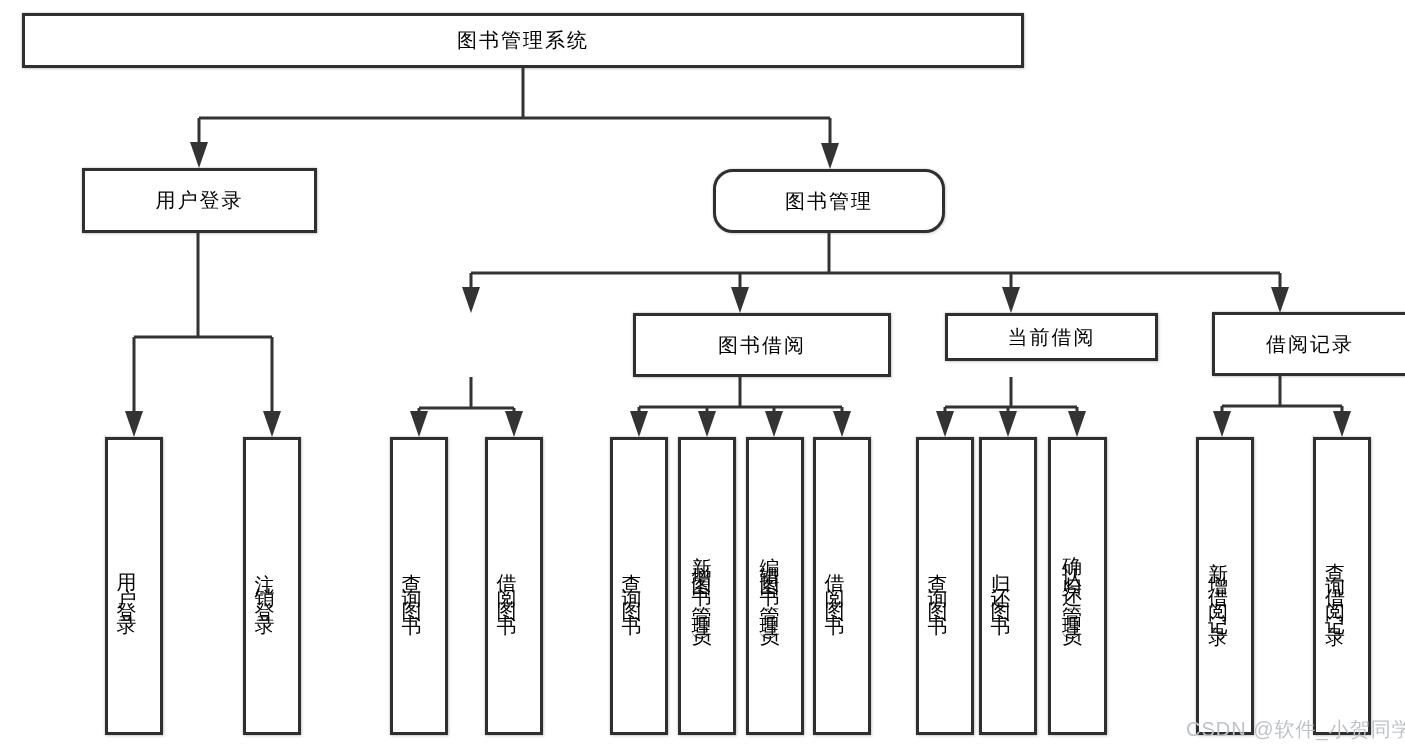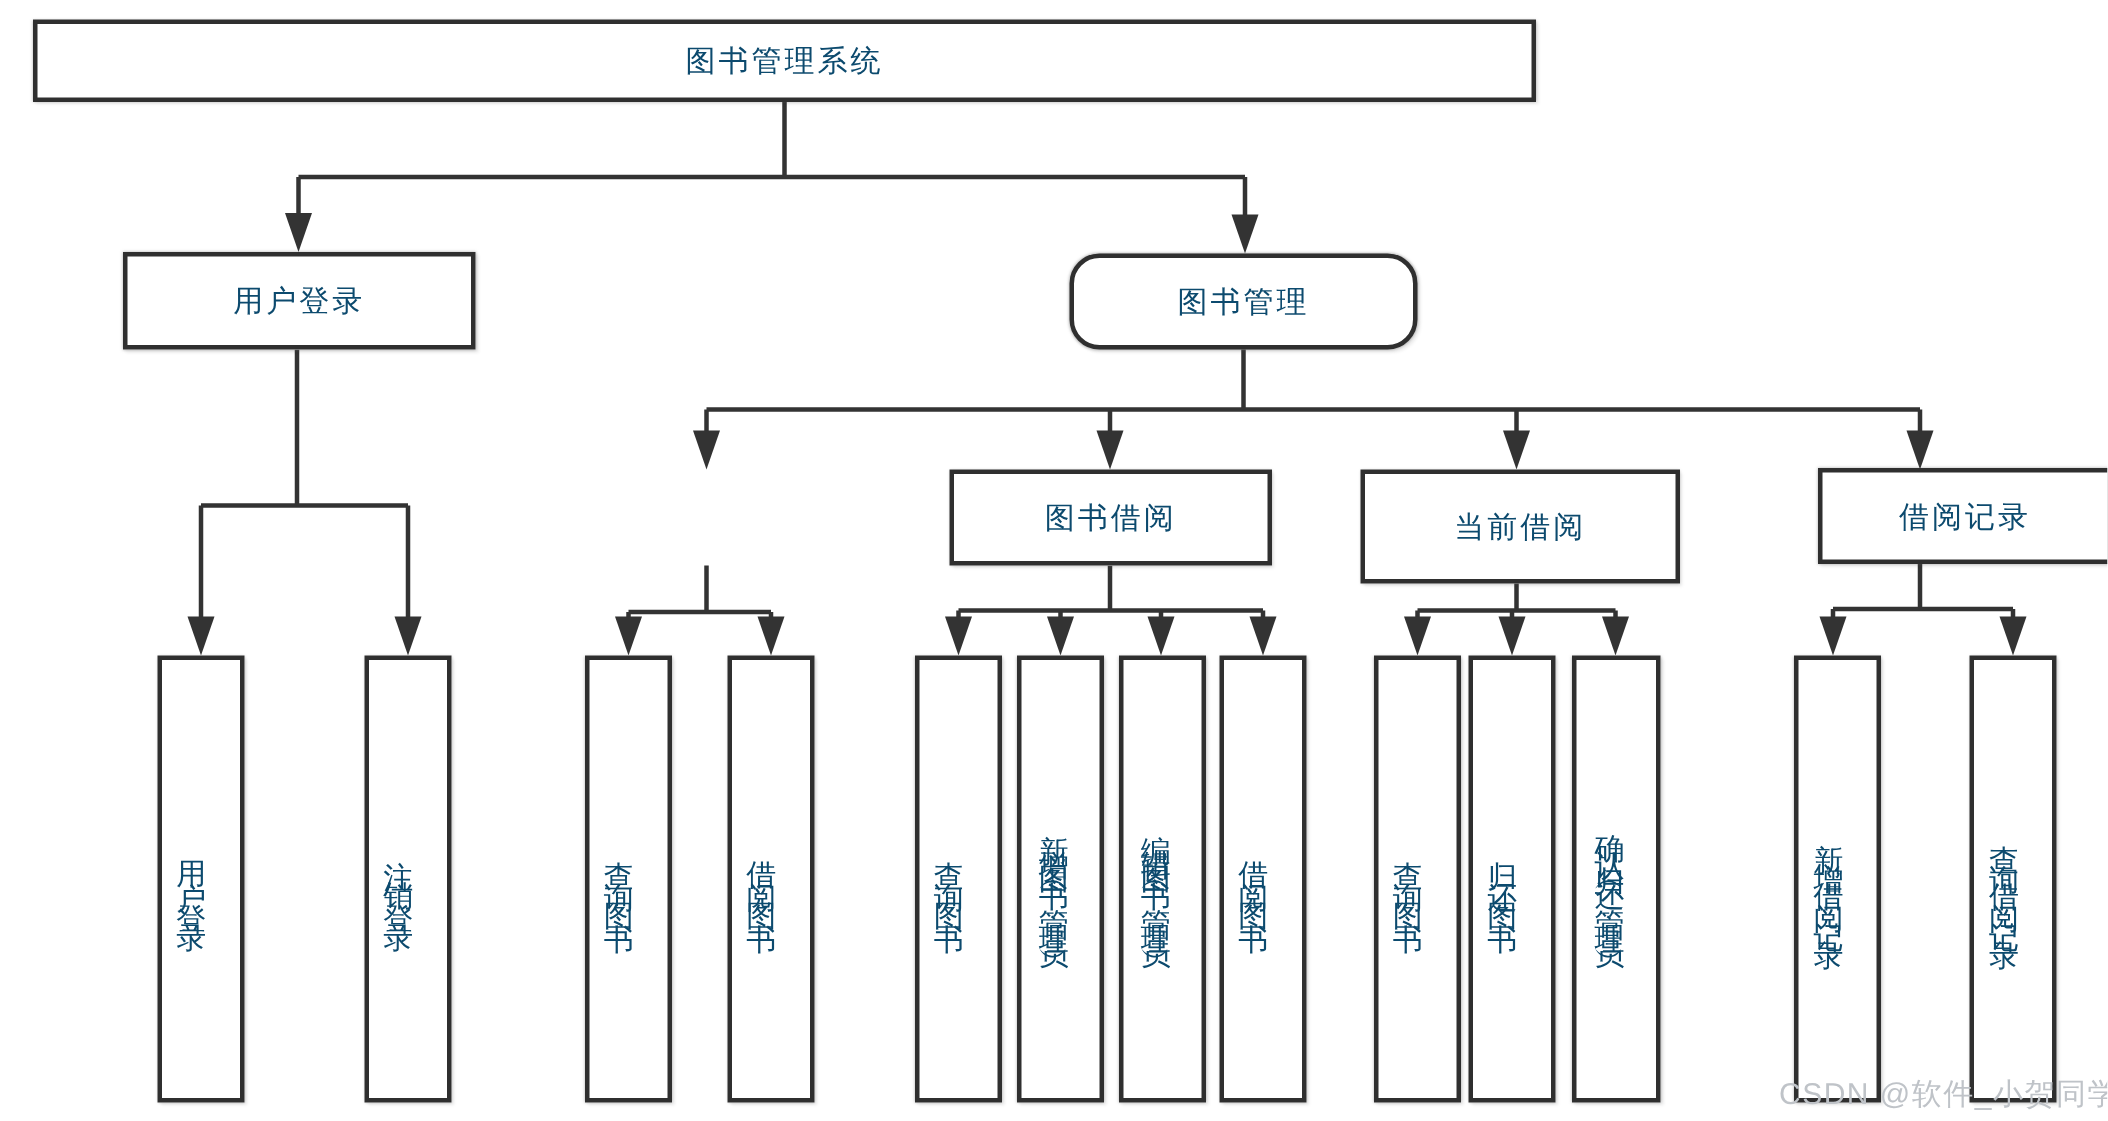--- a/index.html
+++ b/index.html
@@ -18,21 +18,21 @@
   }
   .box {
     position: absolute;
     box-sizing: border-box;
     background: #ffffff;
     border: 3px solid #2f2f2f;
     box-shadow: 0 0 2px rgba(110,110,110,0.55), 2px 2px 2px rgba(0,0,0,0.06);
     display: flex;
     align-items: center;
     justify-content: center;
-    color: #0c4a6e;
+    color: #000000;
   }
   .hlabel {
     font-size: 20px;
     letter-spacing: 2px;
     white-space: nowrap;
   }
   .vbox .vlabel {
     writing-mode: vertical-rl;
     text-orientation: mixed;
     font-size: 20px;
@@ -100,24 +100,24 @@
     <span class="hlabel">图书管理系统</span>
   </div>
 
   <div class="box" style="left:82px; top:168px; width:235px; height:65px;">
     <span class="hlabel">用户登录</span>
   </div>
   <div class="box" style="left:713px; top:169px; width:232px; height:64px;border-radius:20px;">
     <span class="hlabel">图书管理</span>
   </div>
 
-  <div class="box" style="left:633px; top:313px; width:215px; height:64px;">
+  <div class="box" style="left:633px; top:313px; width:258px; height:64px;">
     <span class="hlabel">图书借阅</span>
   </div>
-  <div class="box" style="left:907px; top:313px; width:213px; height:76px;">
+  <div class="box" style="left:945px; top:313px; width:213px; height:48px;">
     <span class="hlabel">当前借阅</span>
   </div>
   <div class="box" style="left:1212px; top:312px; width:196px; height:64px;">
     <span class="hlabel">借阅记录</span>
   </div>
 
   <div class="box vbox v4" style="left:105px; top:437px; width:58px; height:298px;">
     <span class="vlabel">用户登录</span>
   </div>
   <div class="box vbox v4" style="left:243px; top:437px; width:58px; height:298px;">

